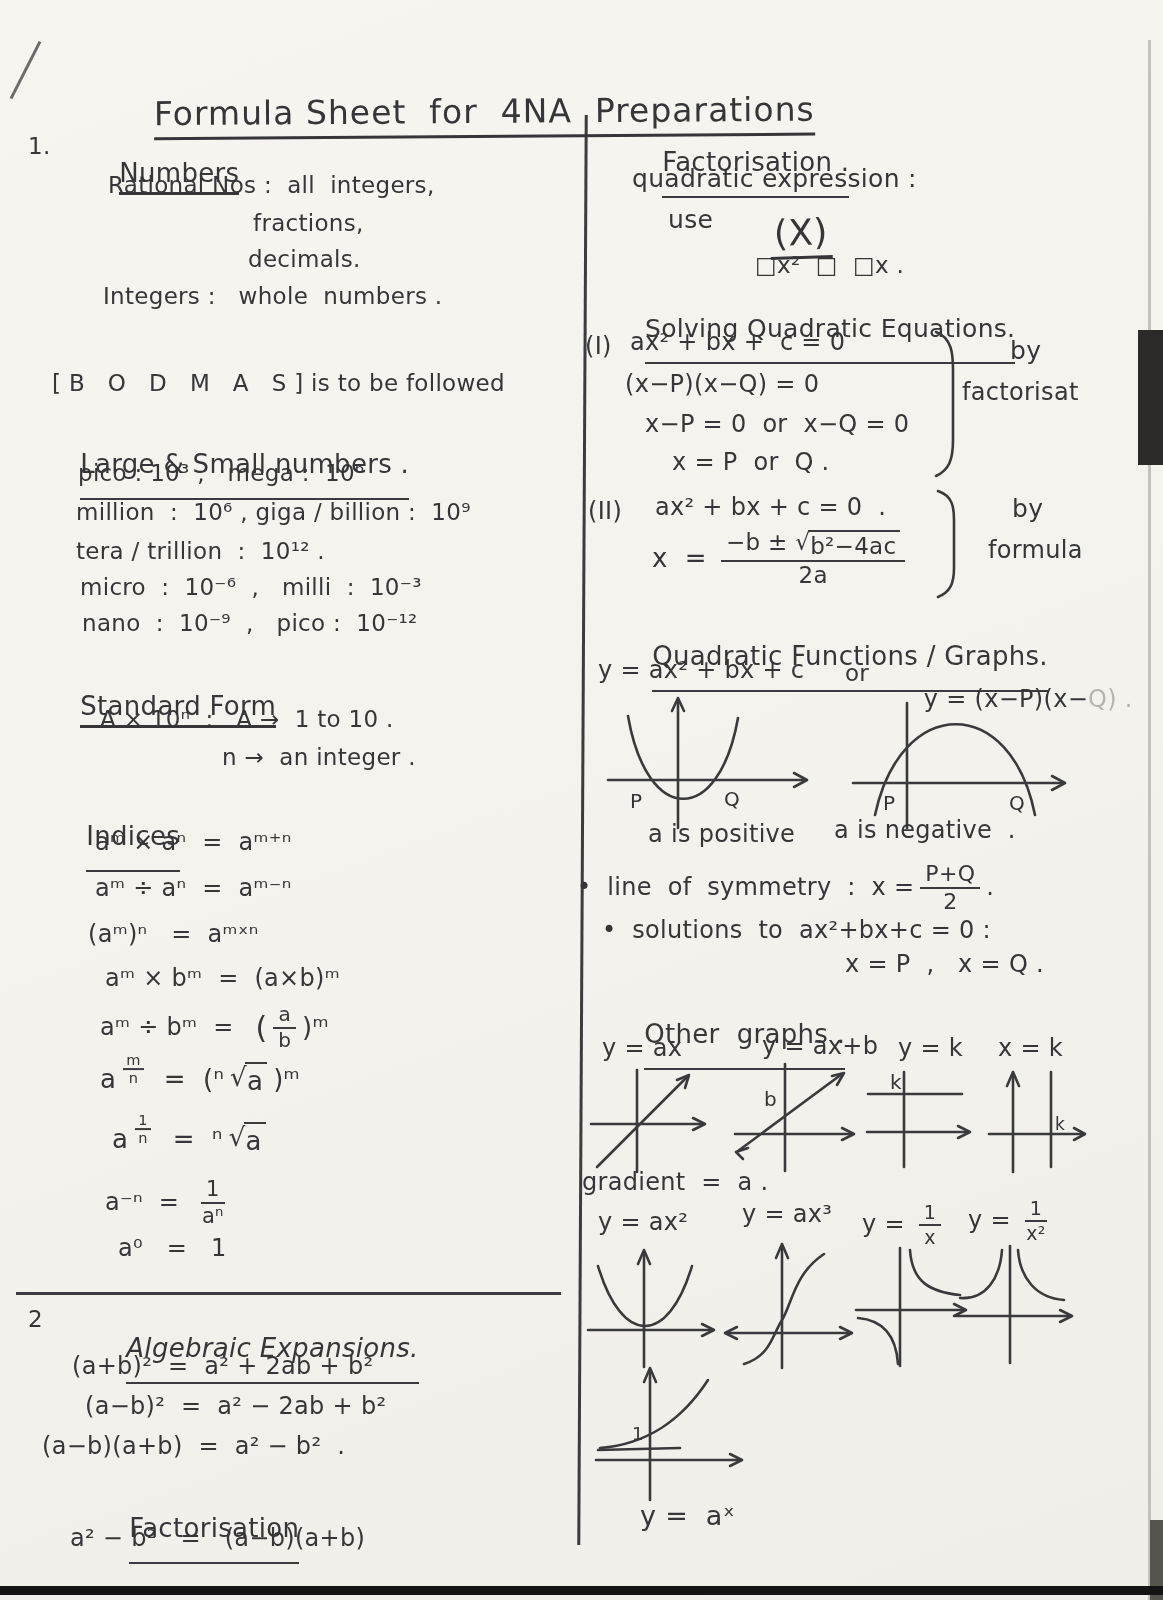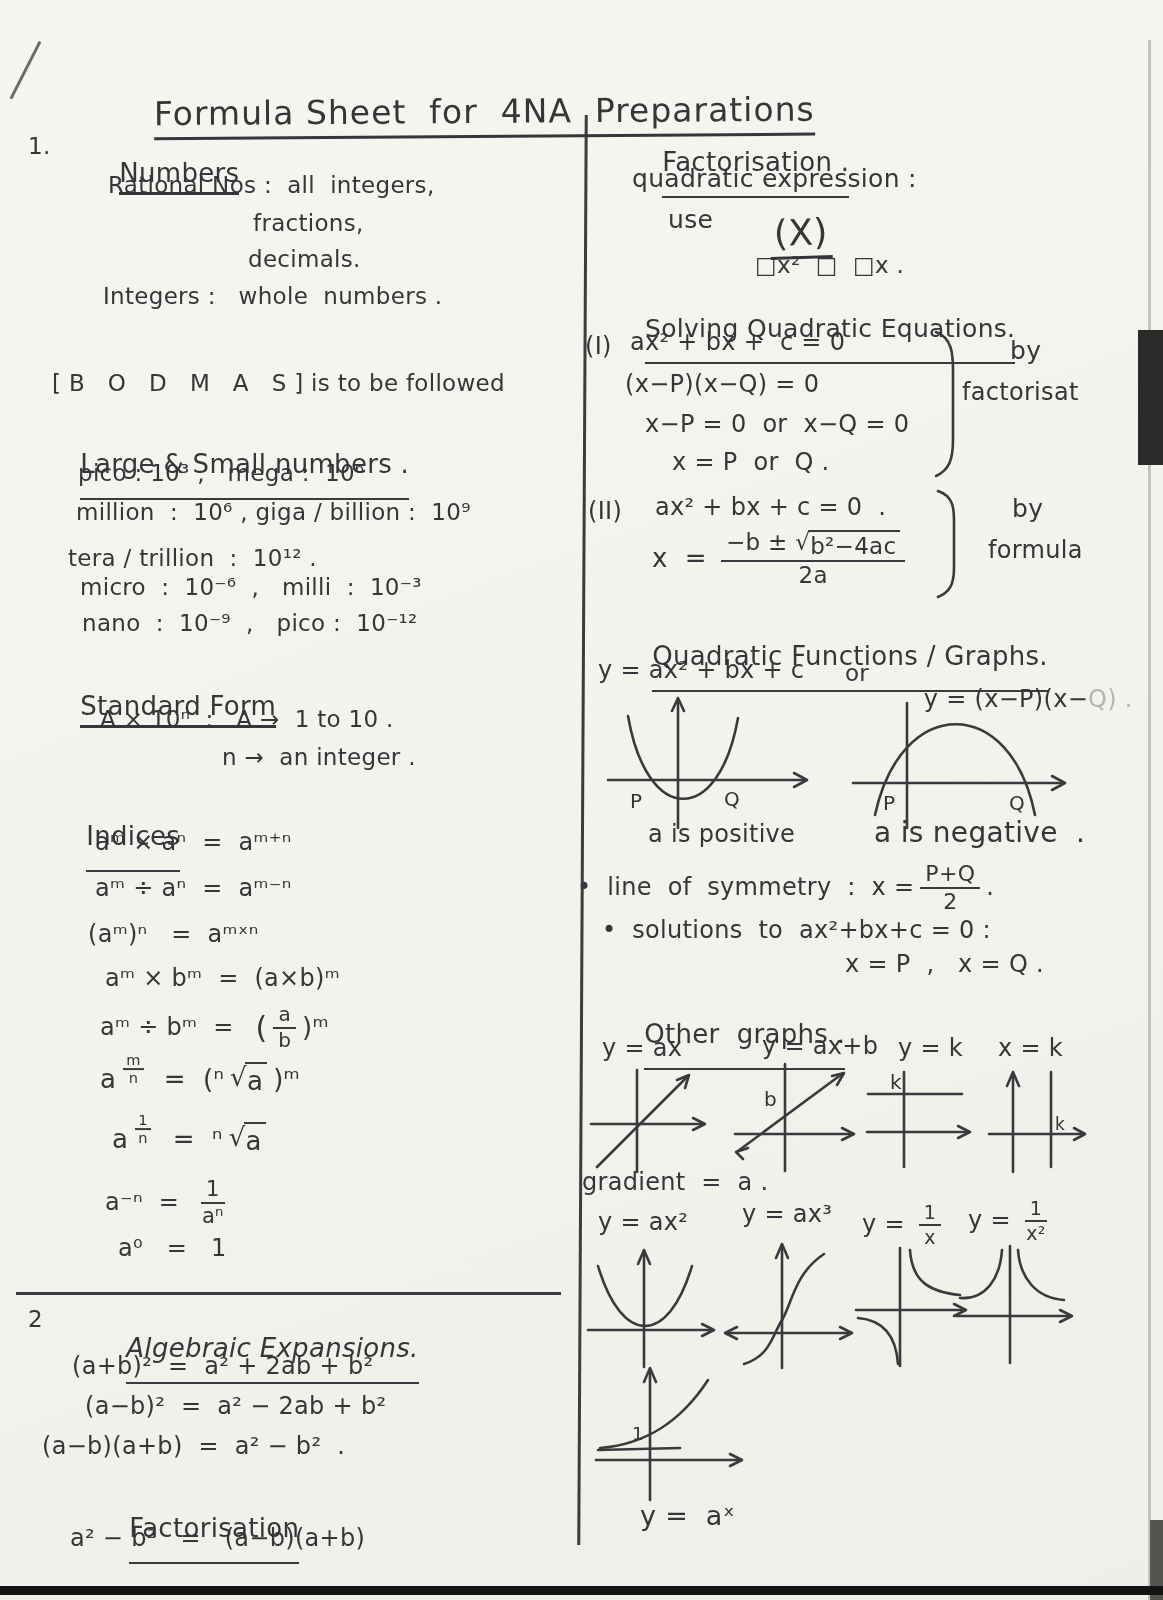--- a/index.html
+++ b/index.html
@@ -64,21 +64,21 @@
   <div class="hw b" style="left:248px;top:246px;">decimals.</div>
   <div class="hw b" style="left:103px;top:283px;">Integers :   whole  numbers .</div>
 
   <div class="hw b" style="left:52px;top:370px;">[ B   O   D   M   A   S ] is to be followed</div>
 
   <div class="hw h" style="left:46px;top:418px;">
     <span class="u">Large &amp; Small numbers .</span>
   </div>
   <div class="hw b" style="left:78px;top:460px;">pico : 10³ ,   mega :  10⁶</div>
   <div class="hw b" style="left:76px;top:499px;">million  :  10⁶ , giga / billion :  10⁹</div>
-  <div class="hw b" style="left:68px;top:538px;margin-top:7px;">tera / trillion  :  10¹² .</div>
+  <div class="hw b" style="left:76px;top:538px;">tera / trillion  :  10¹² .</div>
   <div class="hw b" style="left:80px;top:574px;">micro  :  10⁻⁶  ,   milli  :  10⁻³</div>
   <div class="hw b" style="left:82px;top:610px;">nano  :  10⁻⁹  ,   pico :  10⁻¹²</div>
 
   <div class="hw h" style="left:46px;top:660px;">
     <span class="uu">Standard Form</span>
   </div>
   <div class="hw b" style="left:100px;top:706px;">A × 10ⁿ  :   A →  1 to 10 .</div>
   <div class="hw b" style="left:222px;top:744px;">n →  an integer .</div>
 
   <div class="hw h" style="left:52px;top:790px;">
@@ -189,21 +189,21 @@
   <svg style="left:845px;top:688px;" width="240" height="145" viewBox="0 0 240 145">
     <path d="M8,95 L218,95"></path>
       <path d="M207,88 L220,95 M207,102 L220,95"></path>
     <path d="M62,140 L62,15"></path>
     <path d="M30,127 C56,6 166,6 190,127"></path>
     <text x="38" y="122">P</text>
     <text x="164" y="122">Q</text>
   </svg>
 
   <div class="hw b" style="left:648px;top:820px;font-size:24px;">a is positive</div>
-  <div class="hw b" style="left:874px;top:816px;font-size:28px;">a is negative  .</div>
+  <div class="hw b" style="left:834px;top:816px;font-size:24px;">a is negative  .</div>
 
   <div class="hw m flexline" style="left:577px;top:862px;">
     <span>•  line  of  symmetry  :  x =</span>
     <span class="frac" style="font-size:22px;"><span class="num">P+Q</span><span class="den">2</span></span>
     <span>.</span>
   </div>
   <div class="hw m" style="left:602px;top:916px;">•  solutions  to  ax²+bx+c = 0 :</div>
   <div class="hw m" style="left:845px;top:950px;">x = P  ,   x = Q .</div>
 
   <div class="hw h" style="left:610px;top:988px;">

